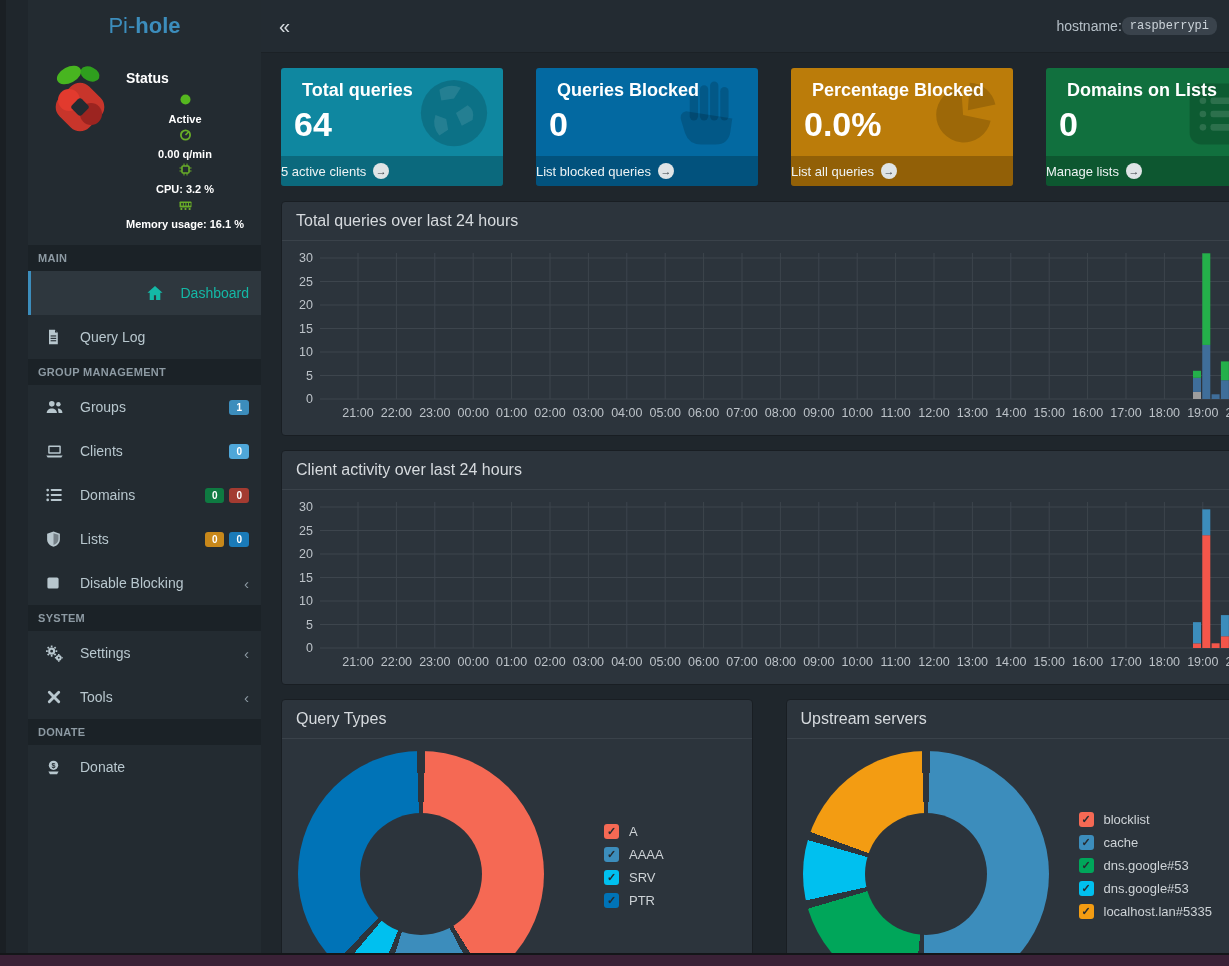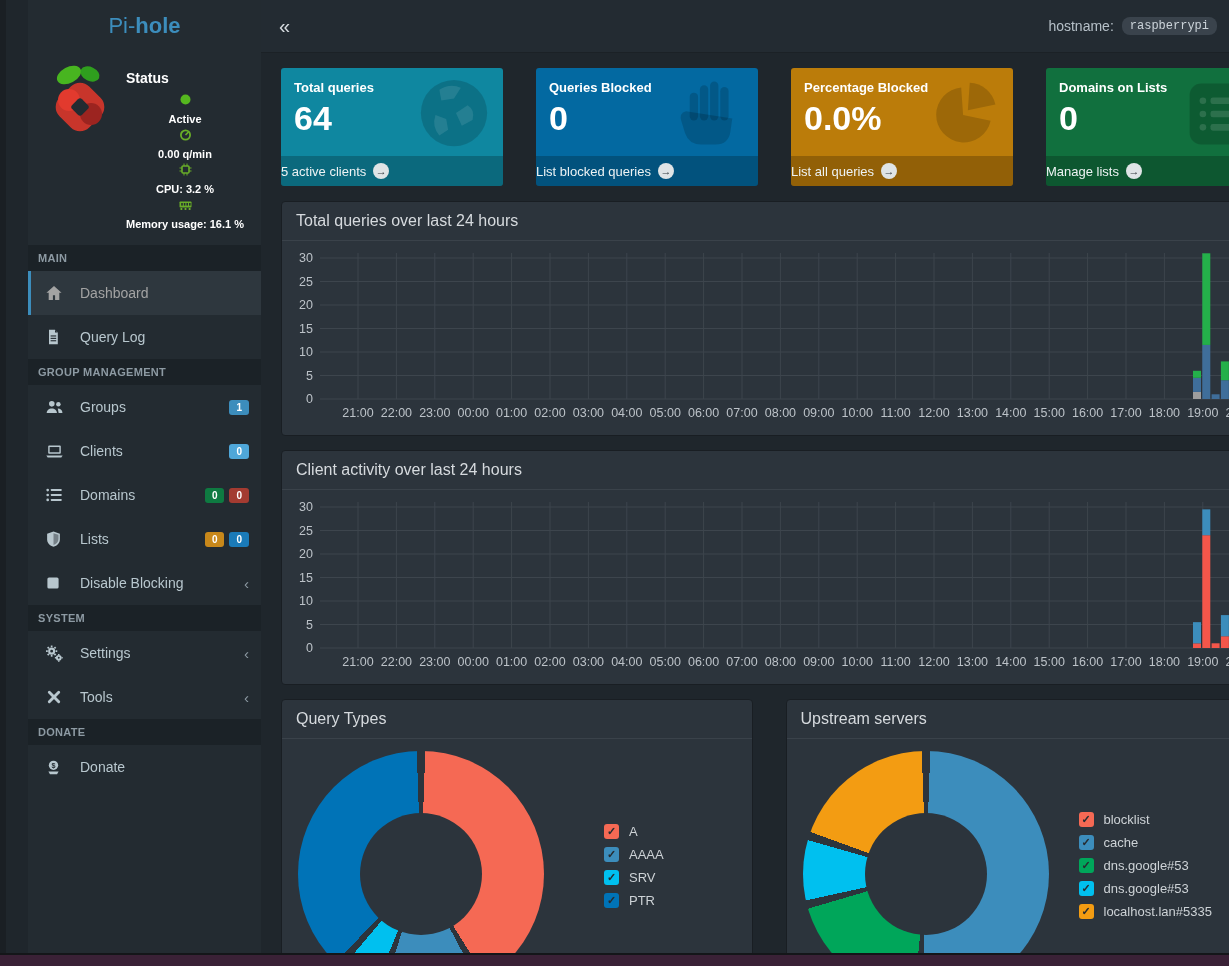--- a/index.html
+++ b/index.html
@@ -14,45 +14,45 @@
   .logo{height:52px;display:flex;align-items:center;justify-content:center;font-size:22px;color:#3c8dbc;cursor:pointer;}
   .logo b{font-weight:700;}
   .user-panel{display:flex;padding:8px 8px 12px 16px;gap:12px;align-items:flex-start;}
   .status-info{font-size:11px;color:#fff;padding-top:10px;}
   .status-title{font-weight:bold;font-size:14px;margin-bottom:7px;}
   .status-row{display:flex;align-items:center;gap:7px;margin:3px 0;font-weight:bold;flex-direction:column;}
   .status-row svg{flex:none;}
 
   .menu-section{background:#1b2227;color:#8d9aa3;font-size:11px;font-weight:bold;padding:7px 10px;letter-spacing:.3px;}
   .menu-item{display:flex;align-items:center;height:44px;padding-left:14px;padding-right:12px;font-size:14px;color:#b8c7ce;border-left:3px solid transparent;cursor:pointer;}
-  .menu-item.active{background:#2e373e;border-left-color:#3c8dbc;color:#a3a3a3;}
+  .menu-item.active{background:#2e373e;border-left-color:#3c8dbc;color:#14b8a6;justify-content:flex-end;}
   .mi-icon{width:22px;margin-right:13px;display:flex;align-items:center;}
   .badges{margin-left:auto;display:flex;gap:5px;}
   .badge{font-size:10px;font-weight:bold;color:#fff;padding:2px 7px;border-radius:3px;}
   .b-blue{background:#3c8dbc}.b-lblue{background:#4fa7d9}.b-green{background:#0e7a41}
   .b-red{background:#a33b31}.b-orange{background:#c8881a}.b-dblue{background:#1a7bb9}
   .chevron{margin-left:auto;color:#8d9aa3;font-size:15px;}
   .chevron::after{content:"‹";}
 
   
   .main{flex:1;display:flex;flex-direction:column;min-width:0;}
   .navbar{height:52px;background:#232b32;display:flex;align-items:center;padding:0 10px 0 18px;border-bottom:1px solid #1b2126;}
   .collapse{color:#d6dbdf;font-size:20px;cursor:pointer;line-height:1;}
-  .host{margin-left:auto;font-size:14px;color:#b6c0c8;display:flex;align-items:center;gap:8px;}
+  .host{margin-left:auto;font-size:14px;color:#b6c0c8;display:flex;align-items:center;}
   .host code{font-family:Liberation Mono, monospace;font-size:12px;background:#3a434c;color:#ccd4da;padding:2px 8px;border-radius:8px;}
   .hamburger{width:14px;margin-left:16px;cursor:pointer;}
   .hamburger span{display:block;height:2px;background:#939ca4;margin:3px 0;border-radius:1px;}
 
   .content{flex:1;padding:15px 0 0 20px;overflow:hidden;}
 
   
   .cards{display:grid;grid-template-columns:repeat(4,222px);gap:33px;margin-bottom:15px;}
   .card{height:118px;border-radius:3px;position:relative;color:#fff;overflow:hidden;}
   .card-teal{background:#0f87a0}.card-red{background:#0369a1}.card-orange{background:#bb7c0a}.card-green{background:#11703e}
-  .card-title{font-size:13px;font-weight:bold;padding:12px 0 0 13px;position:relative;z-index:2;}
+  .card-title{font-size:18px;font-weight:bold;padding:12px 0 0 13px;position:relative;z-index:2;margin-left:8px;}
   .card-value{font-size:34px;font-weight:bold;padding:4px 0 0 13px;position:relative;z-index:2;}
   .card-icon{position:absolute;top:8px;right:10px;z-index:1;}
   .card-footer{position:absolute;left:0;right:0;bottom:0;height:30px;background:rgba(0,0,0,0.22);display:flex;align-items:center;padding-right:10px;gap:7px;font-size:13px;color:#eef3f4;cursor:pointer;z-index:3;}
   .arrow-circle{width:16px;height:16px;border-radius:50%;background:#dfe4e6;color:#30373d;display:flex;align-items:center;justify-content:center;font-size:11px;font-weight:bold;}
   .arrow-circle::after{content:"→";}
 
   
   .panel{width:983px;background:#2c343c;border:1px solid #191e23;border-radius:4px;margin-bottom:14px;}
   .panel-header{position:relative;padding:10px 14px;font-size:16px;color:#d6dade;border-bottom:1px solid #3a424a;}
   .info-icon{position:absolute;right:14px;top:13px;width:14px;height:14px;border-radius:50%;background:#a9b1b8;color:#2c343c;font-size:10px;font-weight:bold;display:flex;align-items:center;justify-content:center;font-family:"Liberation Serif",serif;cursor:pointer;}

